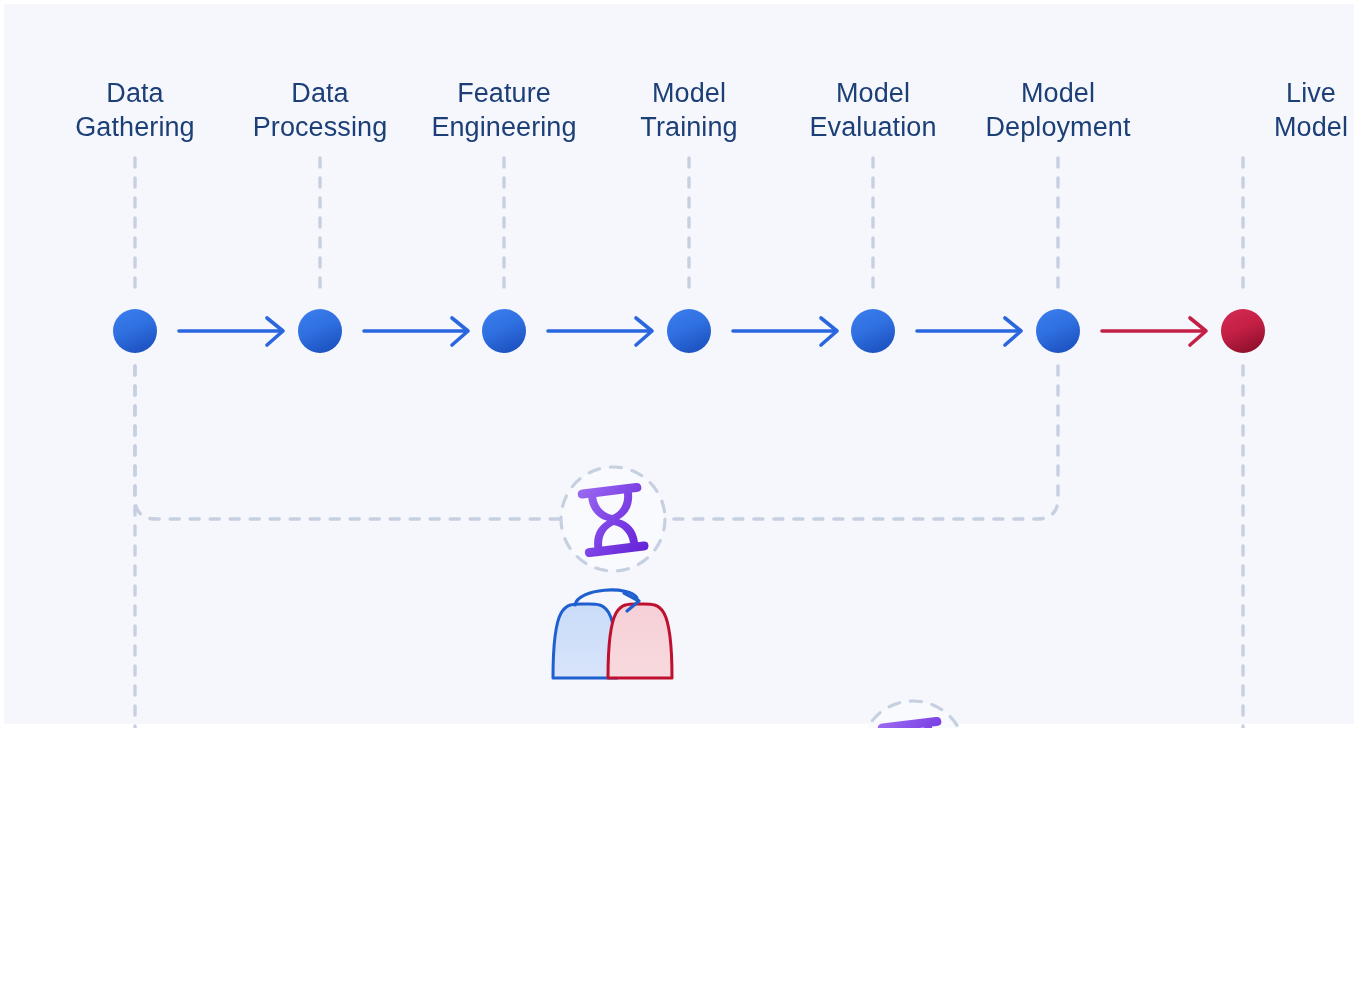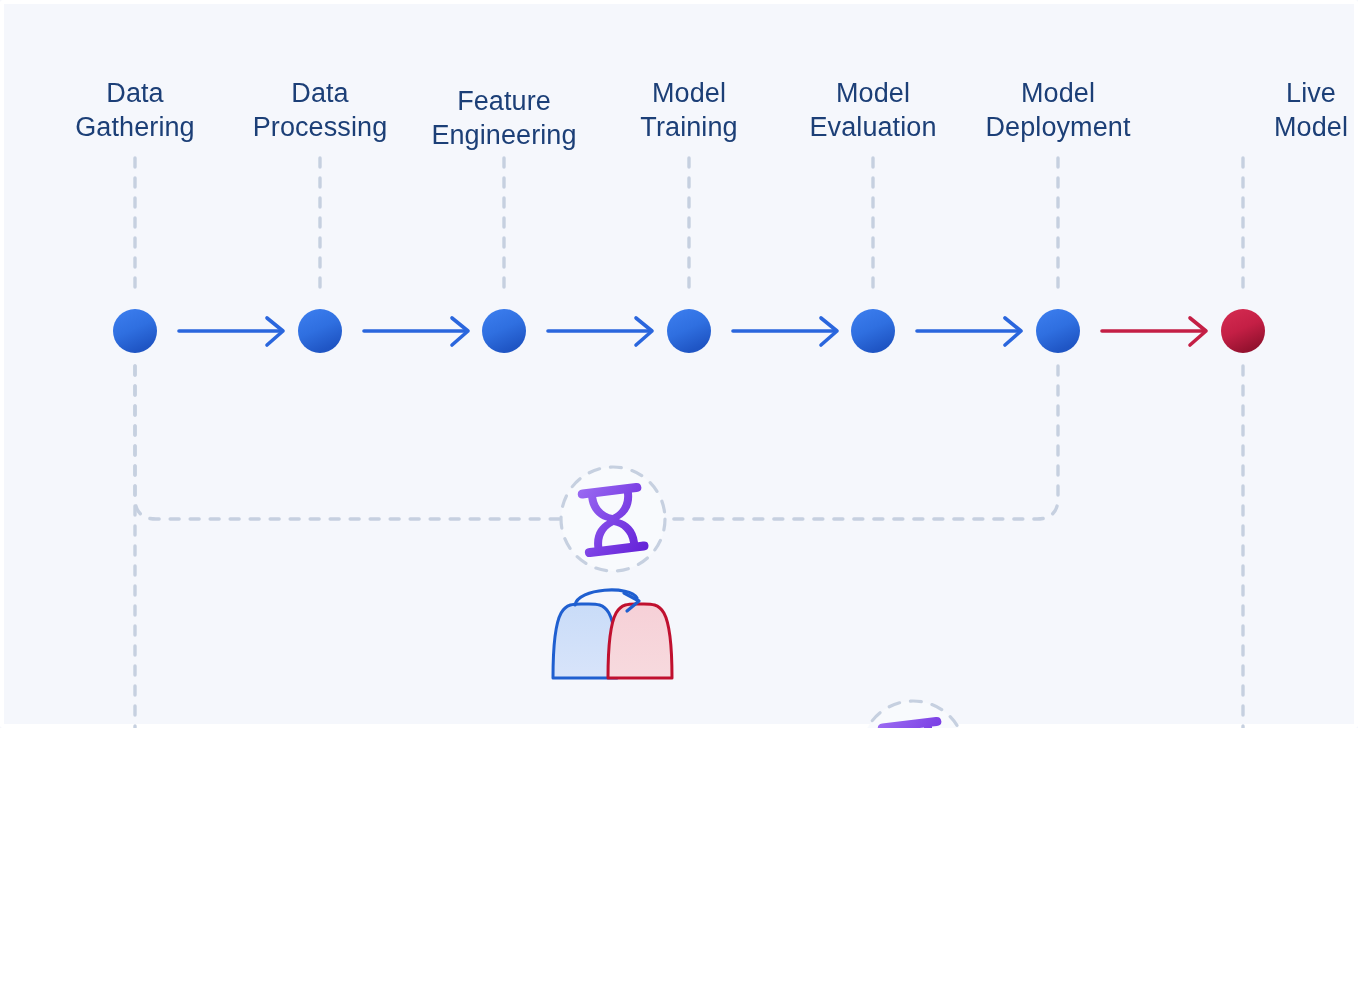--- a/index.html
+++ b/index.html
@@ -174,21 +174,21 @@
       <circle cx="873" cy="331" r="22" fill="url(#gradBlueNode)"></circle>
       <circle cx="1058" cy="331" r="22" fill="url(#gradBlueNode)"></circle>
       <circle cx="1243" cy="331" r="22" fill="url(#gradRedNode)"></circle>
     </g>
   </svg>
 
   <div class="stage-label" style="left:135px;  top:76px; width:200px;">Data
 Gathering</div>
   <div class="stage-label" style="left:320px;  top:76px; width:210px;">Data
 Processing</div>
-  <div class="stage-label" style="left:504px;  top:84px; width:220px;">Feature
+  <div class="stage-label" style="left:504px;  top:76px; width:220px;">Feature
 Engineering</div>
   <div class="stage-label" style="left:689px;  top:76px; width:200px;">Model
 Training</div>
   <div class="stage-label" style="left:873px;  top:76px; width:210px;">Model
 Evaluation</div>
   <div class="stage-label" style="left:1058px; top:76px; width:220px;">Model
 Deployment</div>
   <div class="stage-label" style="left:1311px; top:76px; width:160px;">Live
 Model</div>
 

